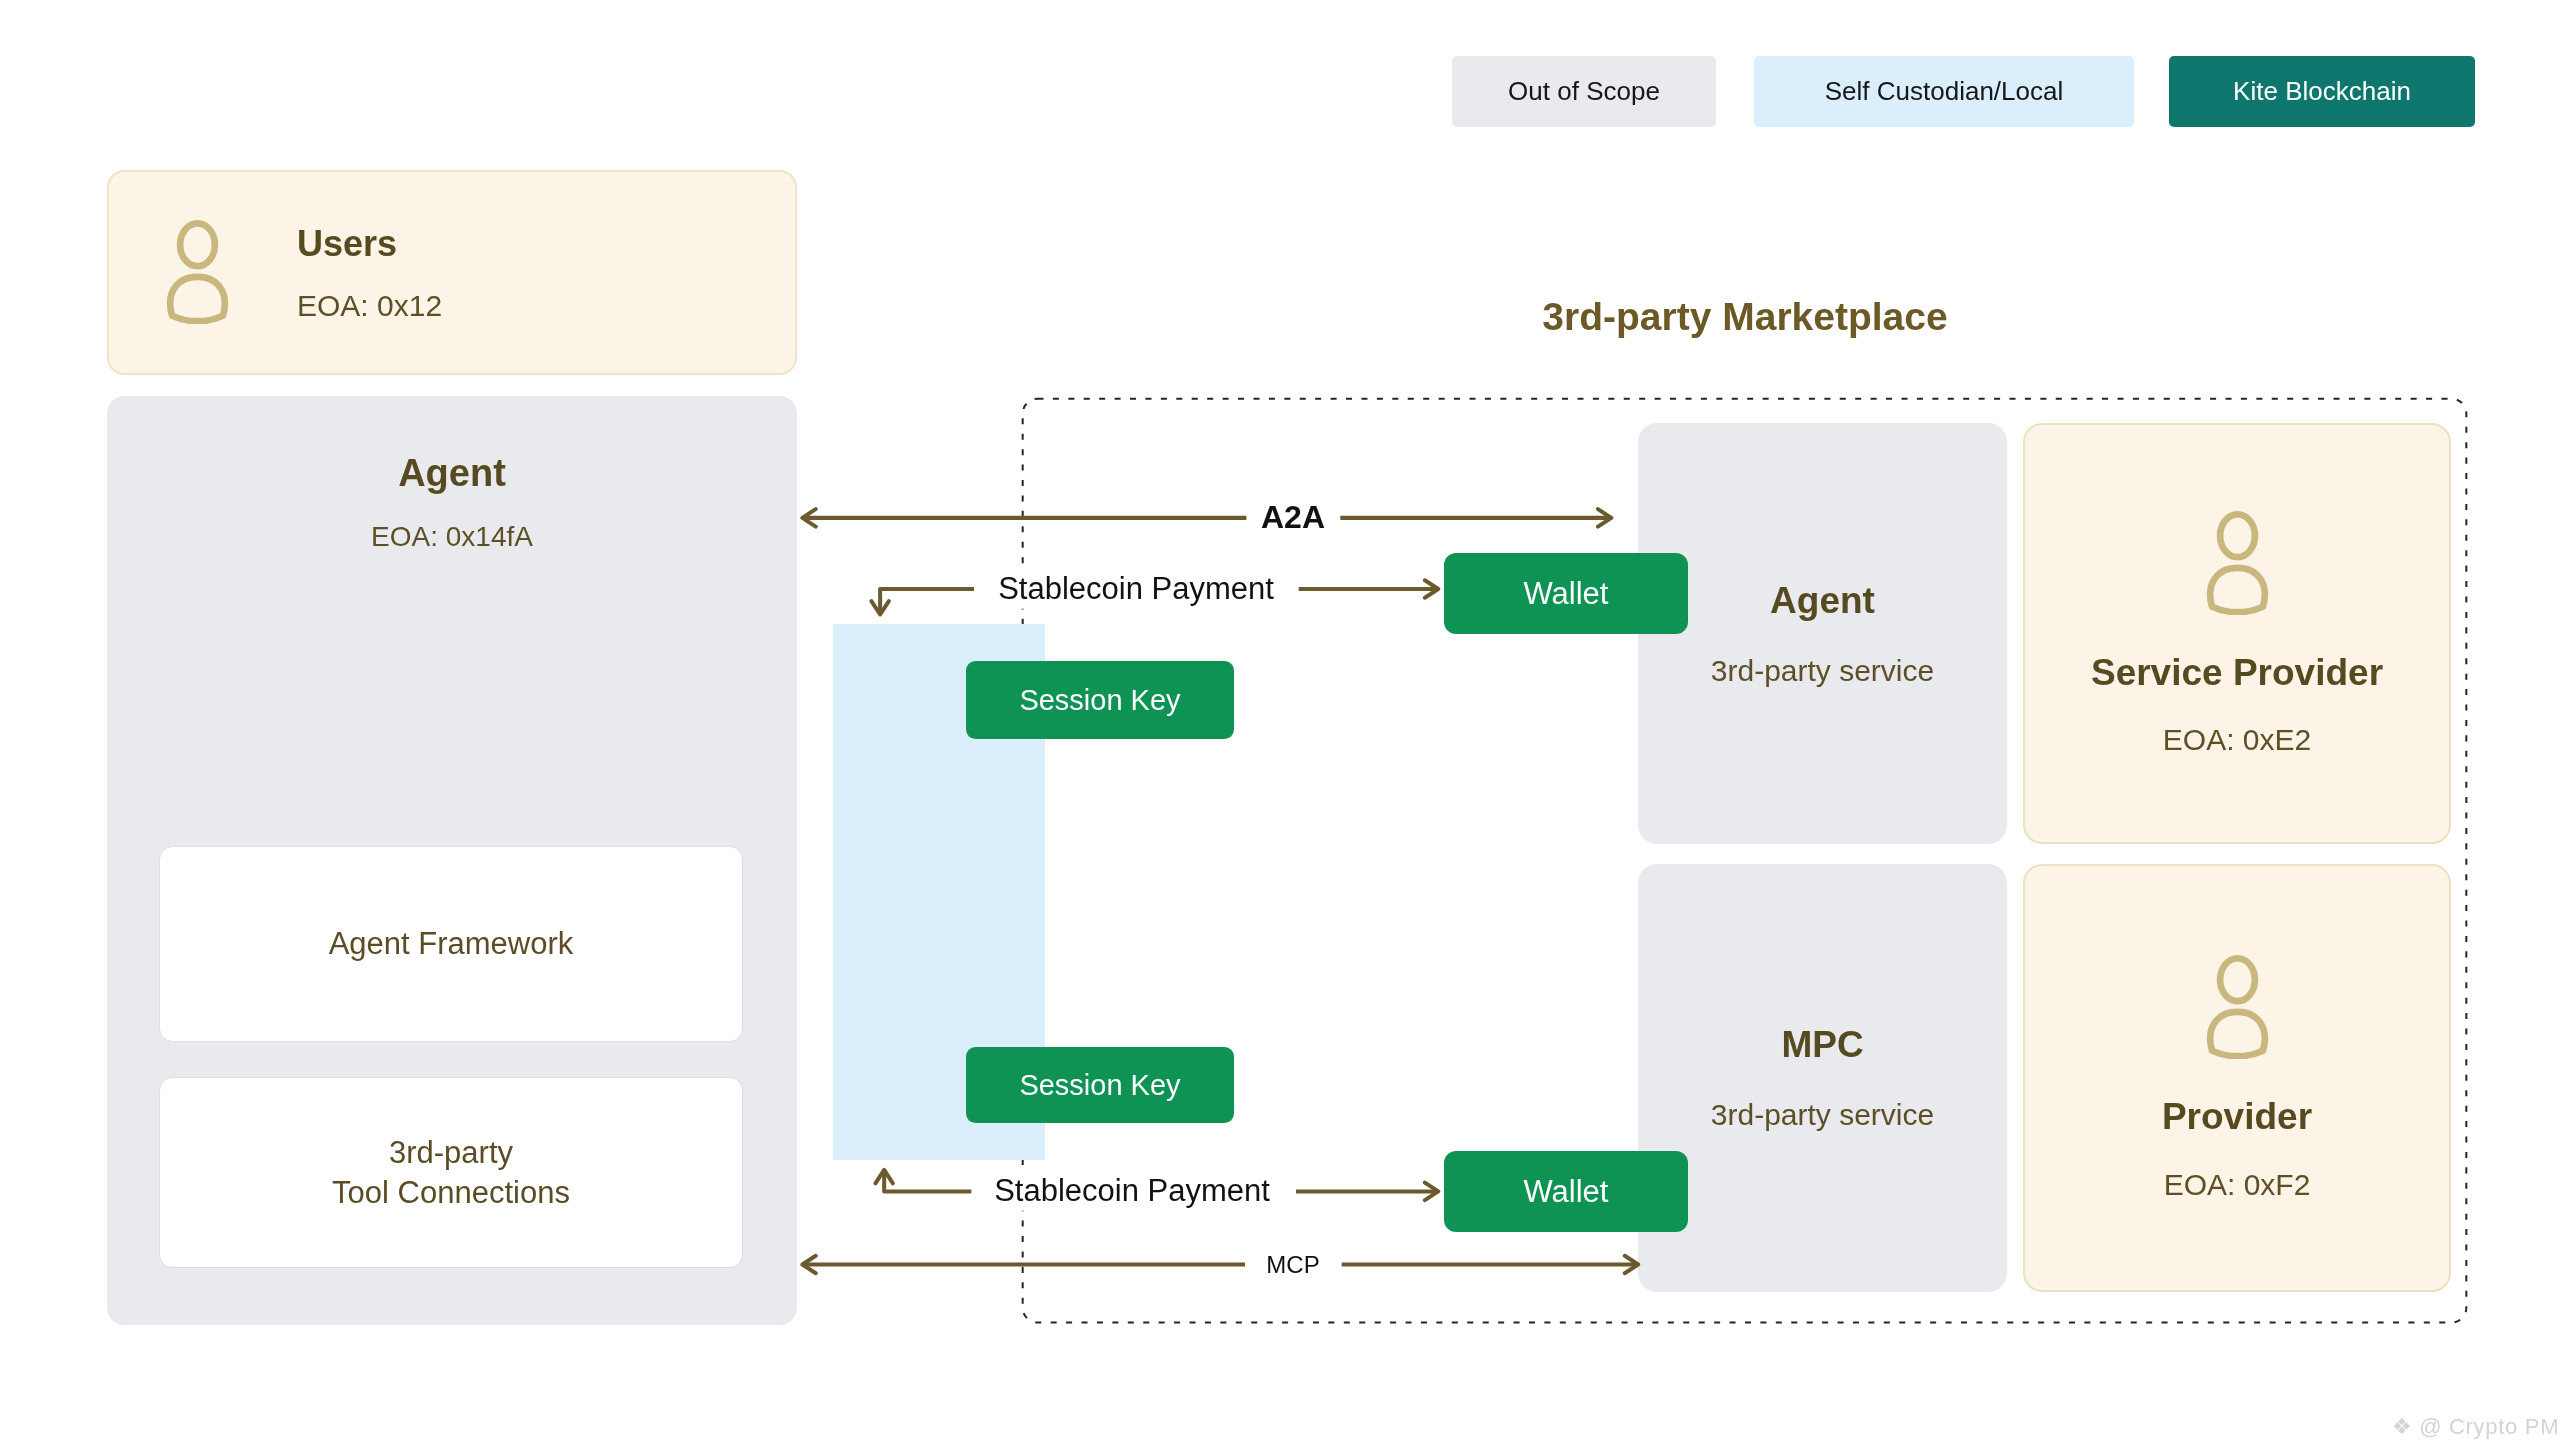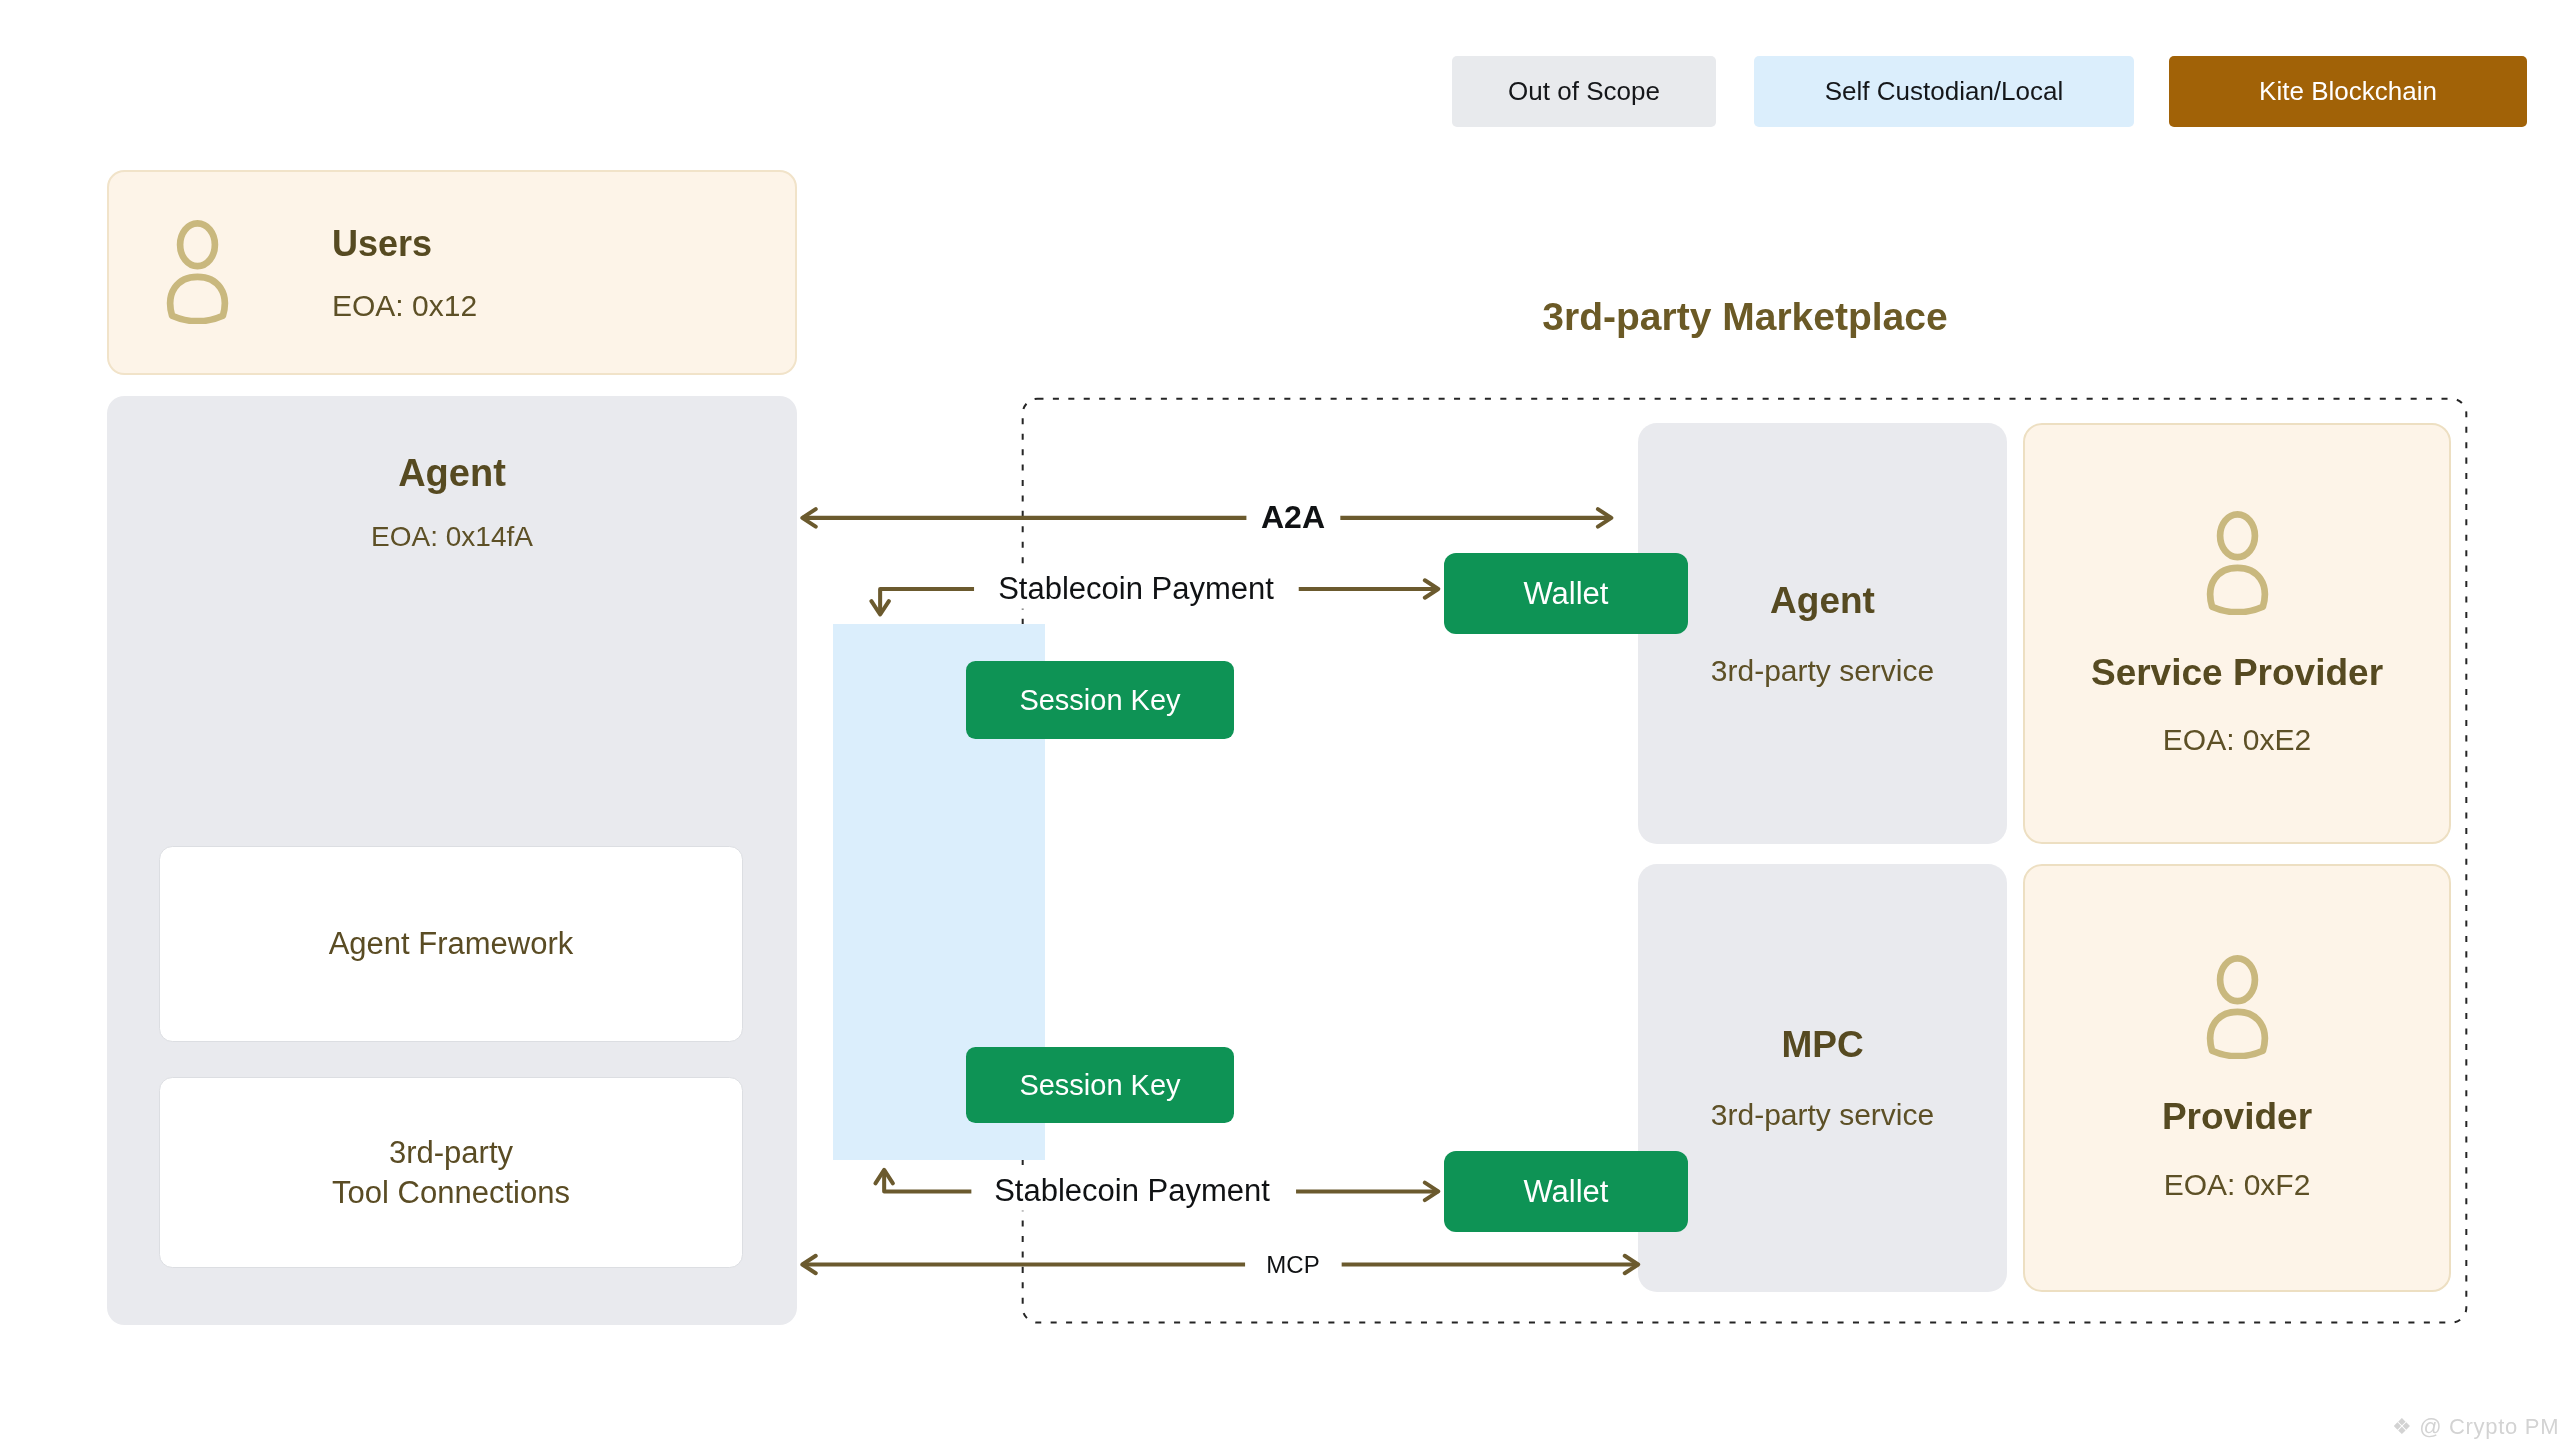--- a/index.html
+++ b/index.html
@@ -6,26 +6,26 @@
   body{
     width:2576px;height:1449px;position:relative;overflow:hidden;
     background:#ffffff;font-family:"Liberation Sans",sans-serif;
   }
   
   .chip{position:absolute;top:56px;height:71px;border-radius:5px;
         display:flex;align-items:center;justify-content:center;
         font-size:26px;font-weight:500;color:#15171a}
   #chip-oos{left:1452px;width:264px;background:#e8eaed}
   #chip-scl{left:1754px;width:380px;background:#dbeefc}
-  #chip-kb {left:2169px;width:358px;background:#a16207;color:#ffffff}
+  #chip-kb {left:2169px;width:306px;background:#0f766e;color:#ffffff}
 
   
   .card-users{position:absolute;left:107px;top:170px;width:690px;height:205px;
         background:#fdf4e8;border:2px solid #f1e3c9;border-radius:17.4px;box-sizing:border-box;
-        display:flex;align-items:center;padding-left:47px;gap:93px}
+        display:flex;align-items:center;padding-left:47px;gap:58px}
   .users-title{font-size:36px;font-weight:700;color:#564a21;margin-bottom:24px}
   .users-eoa{font-size:30px;color:#5d5026}
 
   .card-agent{position:absolute;left:107px;top:396px;width:690px;height:929px;
         background:#e9eaee;border-radius:17.4px}
   .agent-title{margin-top:56px;text-align:center;font-size:38px;font-weight:700;color:#564a21}
   .agent-eoa{margin-top:25.5px;text-align:center;font-size:28px;color:#5d5026}
   .inner-box{position:absolute;left:52px;width:584px;background:#ffffff;
         border:1.3px solid #dcdee2;border-radius:13.4px;box-sizing:border-box;
         display:flex;flex-direction:column;align-items:center;justify-content:center;

